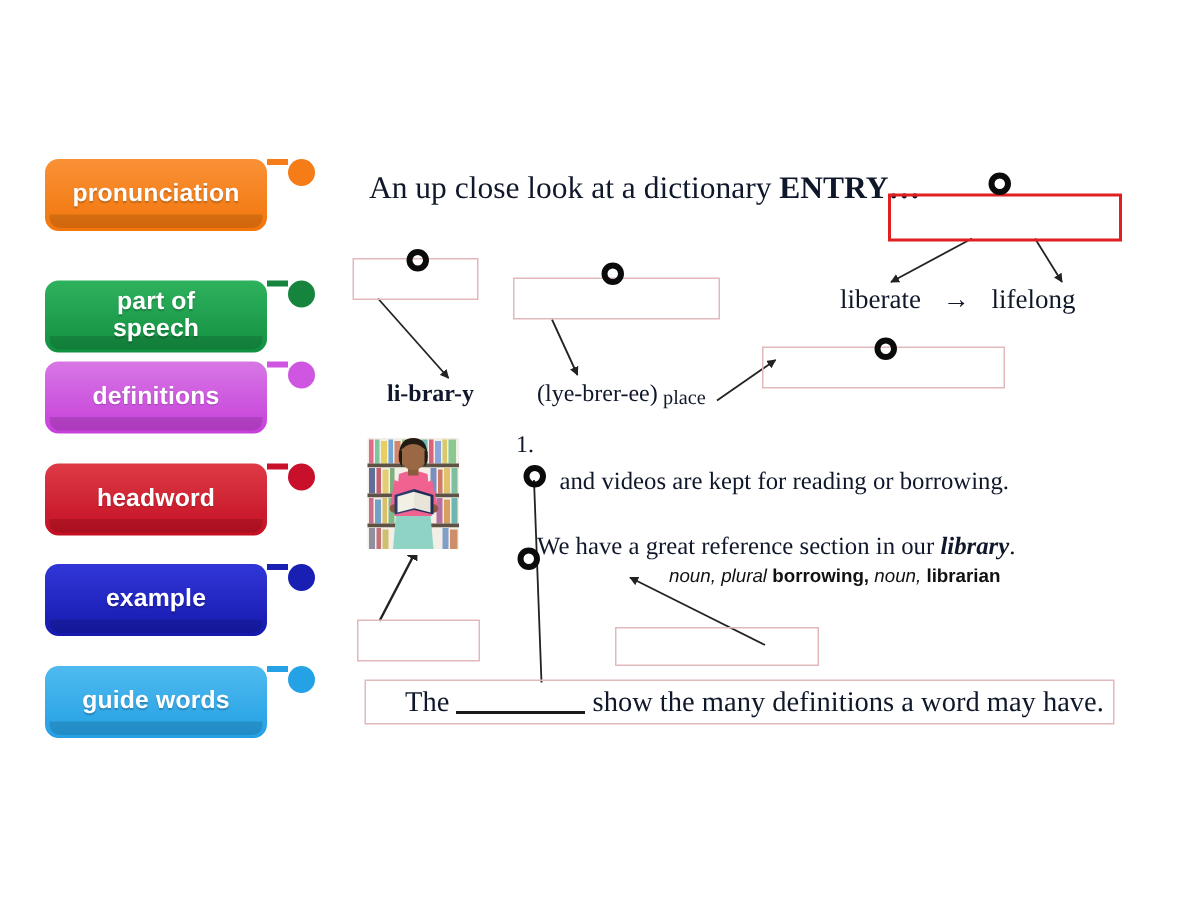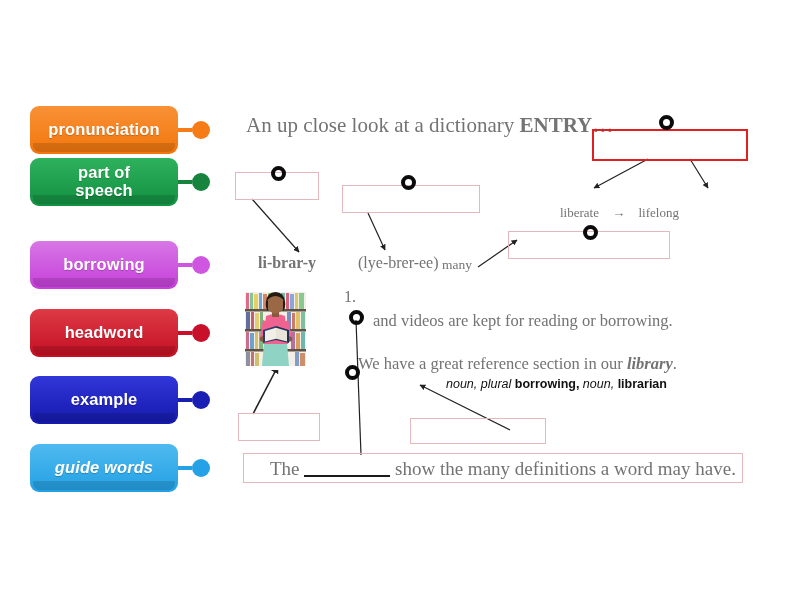--- a/index.html
+++ b/index.html
@@ -17,21 +17,20 @@
     position: relative;
     width: 800px;
     height: 600px;
     background: #ffffff;
   }
 
   
   .label-row {
     position: absolute;
     display: flex;
-    align-items: center;
     height: 48px;
   }
   .pill {
     width: 148px;
     height: 48px;
     border-radius: 9px;
     display: flex;
     align-items: center;
     justify-content: center;
     text-align: center;
@@ -61,21 +60,21 @@
   .knob {
     width: 18px;
     height: 18px;
     border-radius: 50%;
   }
 
   
   .ws-text {
     position: absolute;
     font-family: "Liberation Serif", serif;
-    color: #737373;
+    color: #0f172a;
     white-space: nowrap;
   }
   .dropbox {
     position: absolute;
     border: 1.4px solid #e2b8bc;
     background: transparent;
     box-sizing: border-box;
   }
   .dropbox.accent {
     border: 2.4px solid #e02020;
@@ -113,31 +112,31 @@
 <div id="stage">
 
   <div class="label-row" style="left:30px; top:106px;">
     <div class="pill" style="background:linear-gradient(#f99136,#f2760c);">
       <span>pronunciation</span>
     </div>
     <div class="stem" style="background:#f57c17;"></div>
     <div class="knob" style="background:#f57c17;"></div>
   </div>
 
-  <div class="label-row" style="left:30px; top:158px;">
+  <div class="label-row" style="left:30px; top:187px;">
     <div class="pill" style="background:linear-gradient(#2eb15d,#129041);">
       <span style="display:block"><span>part of</span><br><span>speech</span></span>
     </div>
     <div class="stem" style="background:#17843e;"></div>
     <div class="knob" style="background:#17843e;"></div>
   </div>
 
   <div class="label-row" style="left:30px; top:241px;">
     <div class="pill" style="background:linear-gradient(#d777e5,#c63fda);">
-      <span>borrowing</span>
+      <span>definitions</span>
     </div>
     <div class="stem" style="background:#cf56e0;"></div>
     <div class="knob" style="background:#cf56e0;"></div>
   </div>
 
   <div class="label-row" style="left:30px; top:376px;">
     <div class="pill" style="background:linear-gradient(#3136d8,#1519ad);">
       <span>example</span>
     </div>
     <div class="stem" style="background:#1a1fb4;"></div>
@@ -145,21 +144,21 @@
   </div>
 
   <div class="label-row" style="left:30px; top:309px;">
     <div class="pill" style="background:linear-gradient(#de3a46,#c30f22);">
       <span>headword</span>
     </div>
     <div class="stem" style="background:#c9102a;"></div>
     <div class="knob" style="background:#c9102a;"></div>
   </div>
 
-  <div class="label-row" style="left:30px; top:444px;font-style:italic;">
+  <div class="label-row" style="left:30px; top:444px;">
     <div class="pill" style="background:linear-gradient(#4fbaf0,#23a0e3);">
       <span>guide words</span>
     </div>
     <div class="stem" style="background:#25a2e5;"></div>
     <div class="knob" style="background:#25a2e5;"></div>
   </div>
 
   <svg class="leaders" viewBox="0 0 800 600">
     <defs>
       <marker id="ah" viewBox="0 0 10 10" refX="9" refY="5" markerWidth="5" markerHeight="5" orient="auto-start-reverse">
@@ -199,31 +198,31 @@
   <div class="dropbox" style="left:508px; top:231px; width:162px; height:28px;"></div>
   <div class="ring" style="left:583px; top:225px;"></div>
 
   <div class="dropbox" style="left:238px; top:413px; width:82px; height:28px;"></div>
 
   <div class="dropbox" style="left:410px; top:418px; width:136px; height:26px;"></div>
 
   <div class="ring" style="left:349px; top:310px;"></div>
   <div class="ring" style="left:345px; top:365px;"></div>
 
-  <div class="ws-text" style="left:560px; top:205px; font-size:13px;">
+  <div class="ws-text" style="left:560px; top:189px; font-size:18px;">
     <span>liberate</span>
     <span style="padding:0 10px;">→</span>
     <span>lifelong</span>
   </div>
 
   <div class="ws-text" style="left:258px; top:254px; font-size:16px; font-weight:bold;">li-brar-y</div>
 
   <div class="ws-text" style="left:343px; top:254px; font-size:16px;margin-left:15px;">(lye-brer-ee)</div>
 
-  <div class="ws-text" style="left:442px; top:257px; font-size:13.5px;">many</div>
+  <div class="ws-text" style="left:442px; top:257px; font-size:13.5px;">place</div>
 
   <div class="ws-text" style="left:344px; top:288px; font-size:16px;">1.</div>
   <div class="ws-text" style="left:373px; top:311px; font-size:16.5px;">and videos are kept for reading or borrowing.</div>
 
   <div class="ws-text" style="left:358px; top:354px; font-size:16.5px;">
     <span>We have a great reference section in our </span><b><i>library</i></b><span>.</span>
   </div>
 
   <div style="position:absolute; left:446px; top:377px; font-family:'Liberation Sans',sans-serif; font-size:12.5px; color:#111; white-space:nowrap;">
     <i>noun, plural </i><b>borrowing,</b><i> noun, </i><b>librarian</b>

